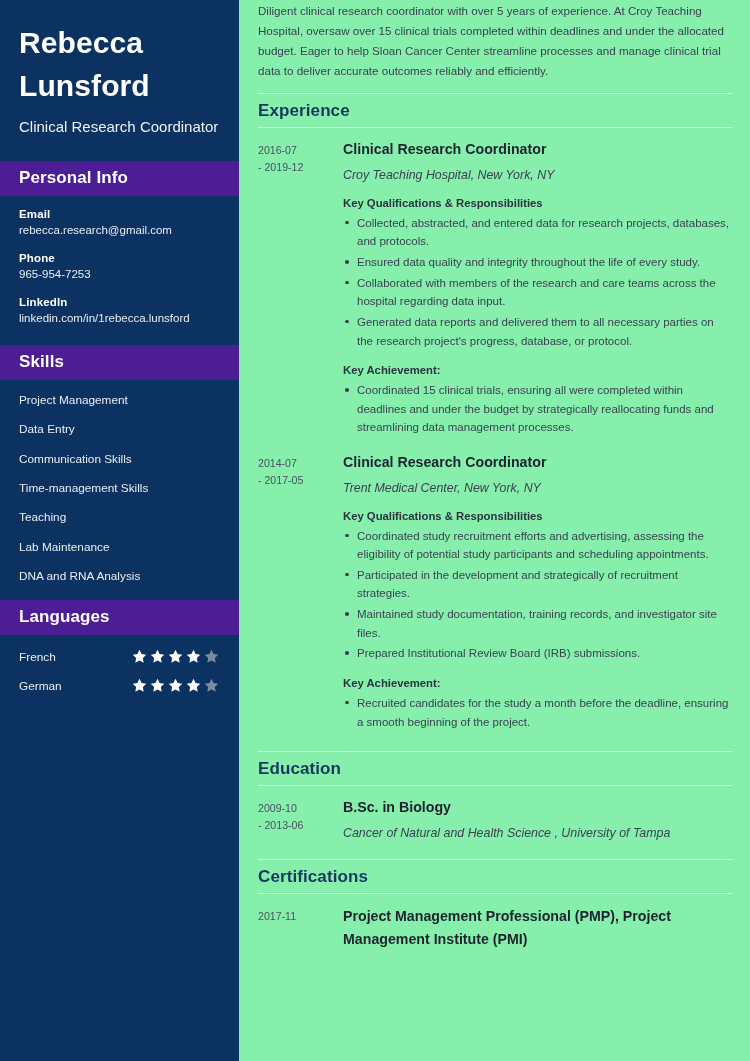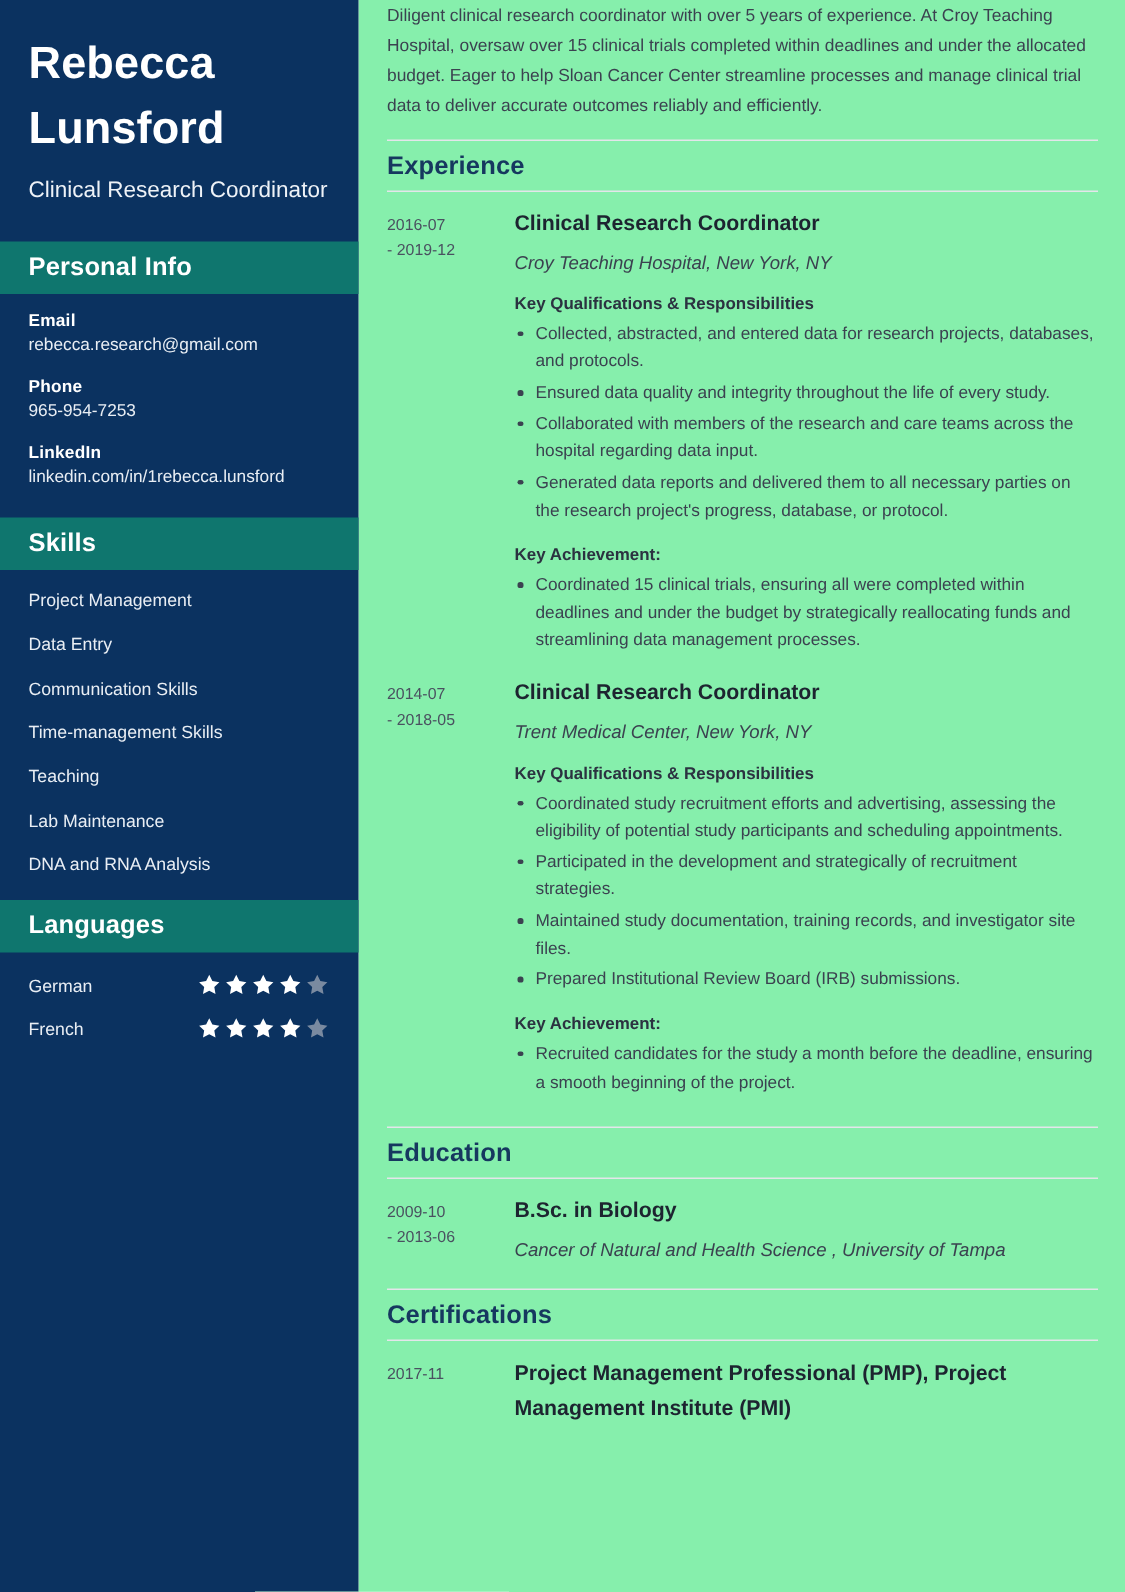--- a/index.html
+++ b/index.html
@@ -31,21 +31,21 @@
   }
   .job-title {
     padding:4px 19px 22px 19px;
     font-size:15px;
     line-height:1.62;
     color:#eef2f7;
     font-weight:400;
   }
 
   .side-head {
-    background:#0f766e;
+    background:#4c1d95;
     padding:7px 19px 8px 19px;
     font-size:17px;
     font-weight:bold;
     color:#ffffff;
     letter-spacing:0.1px;
   }
 
   .side-body { padding:12px 19px 6px 19px; }
 
   .contact-item { margin-bottom:13px; }
@@ -221,41 +221,41 @@
       <div class="skill-item">Communication Skills</div>
       <div class="skill-item">Time-management Skills</div>
       <div class="skill-item">Teaching</div>
       <div class="skill-item">Lab Maintenance</div>
       <div class="skill-item">DNA and RNA Analysis</div>
     </div>
 
     <div class="side-head">Languages</div>
     <div class="lang-body">
       <div class="lang-row">
+        <span class="lang-name">French</span>
+        <span class="stars">
+            <svg class="star" viewBox="0 0 24 24">
+              <path fill="#ffffff" d="M12 2.6l2.95 5.98 6.6.96-4.78 4.66 1.13 6.57L12 17.67 6.1 20.77l1.13-6.57L2.45 9.54l6.6-.96z"></path>
+            </svg>
+            <svg class="star" viewBox="0 0 24 24">
+              <path fill="#ffffff" d="M12 2.6l2.95 5.98 6.6.96-4.78 4.66 1.13 6.57L12 17.67 6.1 20.77l1.13-6.57L2.45 9.54l6.6-.96z"></path>
+            </svg>
+            <svg class="star" viewBox="0 0 24 24">
+              <path fill="#ffffff" d="M12 2.6l2.95 5.98 6.6.96-4.78 4.66 1.13 6.57L12 17.67 6.1 20.77l1.13-6.57L2.45 9.54l6.6-.96z"></path>
+            </svg>
+            <svg class="star" viewBox="0 0 24 24">
+              <path fill="#ffffff" d="M12 2.6l2.95 5.98 6.6.96-4.78 4.66 1.13 6.57L12 17.67 6.1 20.77l1.13-6.57L2.45 9.54l6.6-.96z"></path>
+            </svg>
+            <svg class="star" viewBox="0 0 24 24">
+              <path fill="#7a8aa0" d="M12 2.6l2.95 5.98 6.6.96-4.78 4.66 1.13 6.57L12 17.67 6.1 20.77l1.13-6.57L2.45 9.54l6.6-.96z"></path>
+            </svg>
+          </span>
+      </div>
+      <div class="lang-row">
         <span class="lang-name">German</span>
-        <span class="stars">
-            <svg class="star" viewBox="0 0 24 24">
-              <path fill="#ffffff" d="M12 2.6l2.95 5.98 6.6.96-4.78 4.66 1.13 6.57L12 17.67 6.1 20.77l1.13-6.57L2.45 9.54l6.6-.96z"></path>
-            </svg>
-            <svg class="star" viewBox="0 0 24 24">
-              <path fill="#ffffff" d="M12 2.6l2.95 5.98 6.6.96-4.78 4.66 1.13 6.57L12 17.67 6.1 20.77l1.13-6.57L2.45 9.54l6.6-.96z"></path>
-            </svg>
-            <svg class="star" viewBox="0 0 24 24">
-              <path fill="#ffffff" d="M12 2.6l2.95 5.98 6.6.96-4.78 4.66 1.13 6.57L12 17.67 6.1 20.77l1.13-6.57L2.45 9.54l6.6-.96z"></path>
-            </svg>
-            <svg class="star" viewBox="0 0 24 24">
-              <path fill="#ffffff" d="M12 2.6l2.95 5.98 6.6.96-4.78 4.66 1.13 6.57L12 17.67 6.1 20.77l1.13-6.57L2.45 9.54l6.6-.96z"></path>
-            </svg>
-            <svg class="star" viewBox="0 0 24 24">
-              <path fill="#7a8aa0" d="M12 2.6l2.95 5.98 6.6.96-4.78 4.66 1.13 6.57L12 17.67 6.1 20.77l1.13-6.57L2.45 9.54l6.6-.96z"></path>
-            </svg>
-          </span>
-      </div>
-      <div class="lang-row">
-        <span class="lang-name">French</span>
         <span class="stars">
             <svg class="star" viewBox="0 0 24 24">
               <path fill="#ffffff" d="M12 2.6l2.95 5.98 6.6.96-4.78 4.66 1.13 6.57L12 17.67 6.1 20.77l1.13-6.57L2.45 9.54l6.6-.96z"></path>
             </svg>
             <svg class="star" viewBox="0 0 24 24">
               <path fill="#ffffff" d="M12 2.6l2.95 5.98 6.6.96-4.78 4.66 1.13 6.57L12 17.67 6.1 20.77l1.13-6.57L2.45 9.54l6.6-.96z"></path>
             </svg>
             <svg class="star" viewBox="0 0 24 24">
               <path fill="#ffffff" d="M12 2.6l2.95 5.98 6.6.96-4.78 4.66 1.13 6.57L12 17.67 6.1 20.77l1.13-6.57L2.45 9.54l6.6-.96z"></path>
             </svg>
@@ -298,21 +298,21 @@
             <li>Coordinated 15 clinical trials, ensuring all were completed within deadlines and under the budget by strategically reallocating funds and streamlining data management processes.</li>
           </ul>
         </div>
       </div>
 
       <div class="spacer-exp"></div>
 
       <div class="entry">
         <div class="entry-date">
           <div>2014-07</div>
-          <div>- 2018-05</div>
+          <div>- 2017-05</div>
         </div>
         <div class="entry-body">
           <div class="entry-role">Clinical Research Coordinator</div>
           <div class="entry-org">Trent Medical Center, New York, NY</div>
           <div class="sub-head">Key Qualifications &amp; Responsibilities</div>
           <ul class="bullets">
             <li>Coordinated study recruitment efforts and advertising, assessing the eligibility of potential study participants and scheduling appointments.</li>
             <li>Participated in the development and strategically of recruitment strategies.</li>
             <li>Maintained study documentation, training records, and investigator site files.</li>
             <li>Prepared Institutional Review Board (IRB) submissions.</li>

